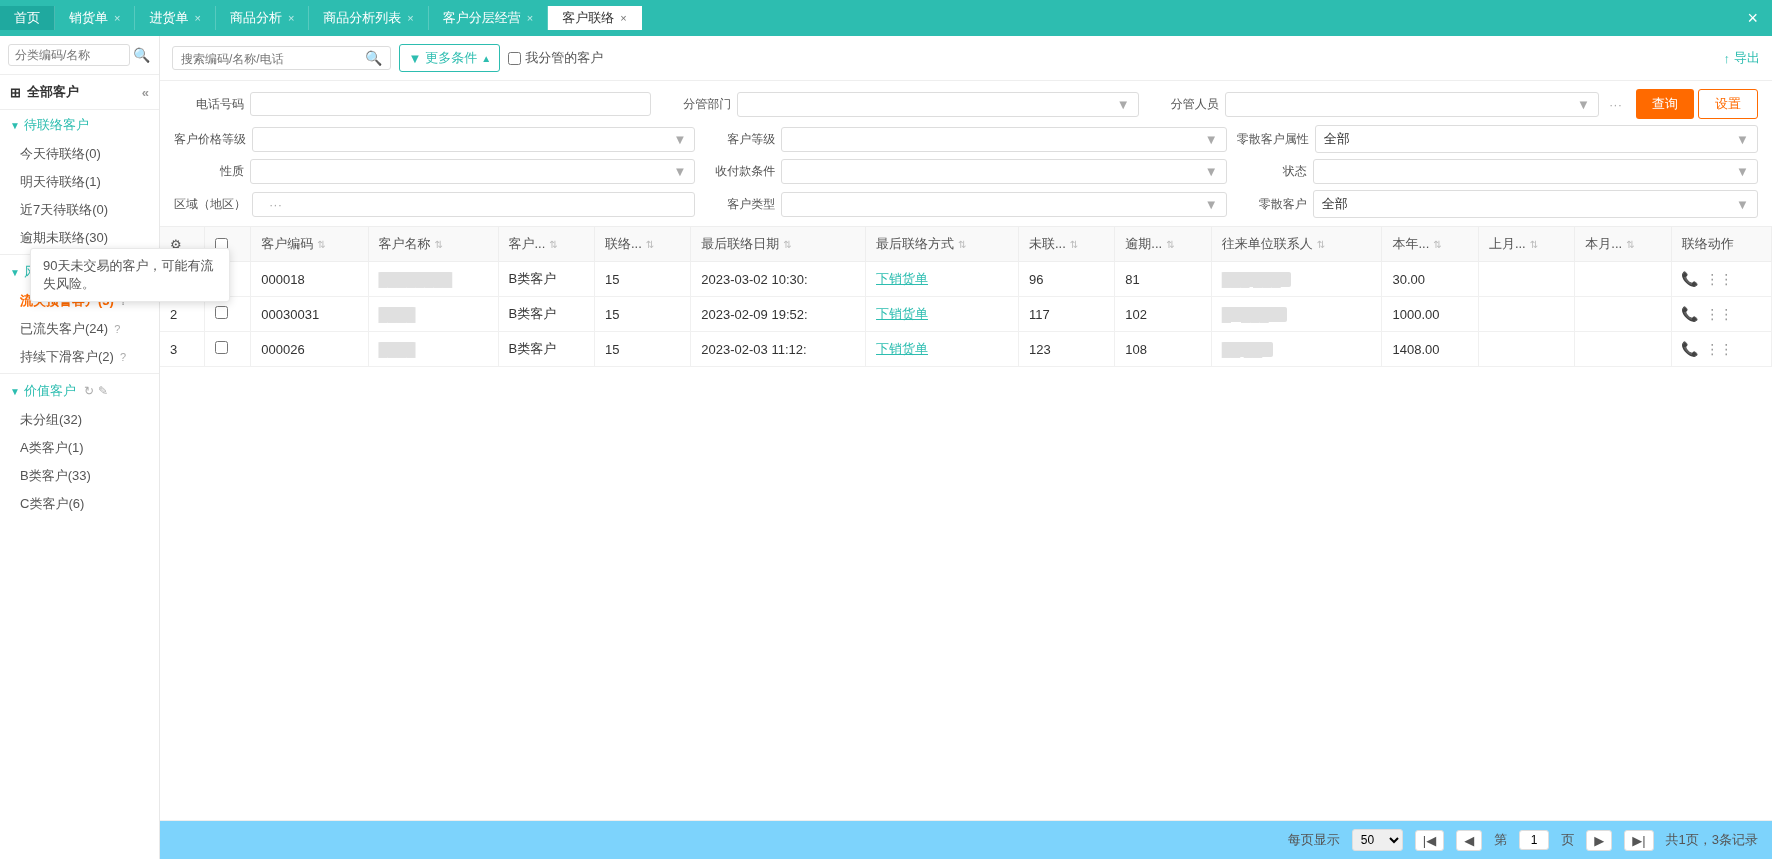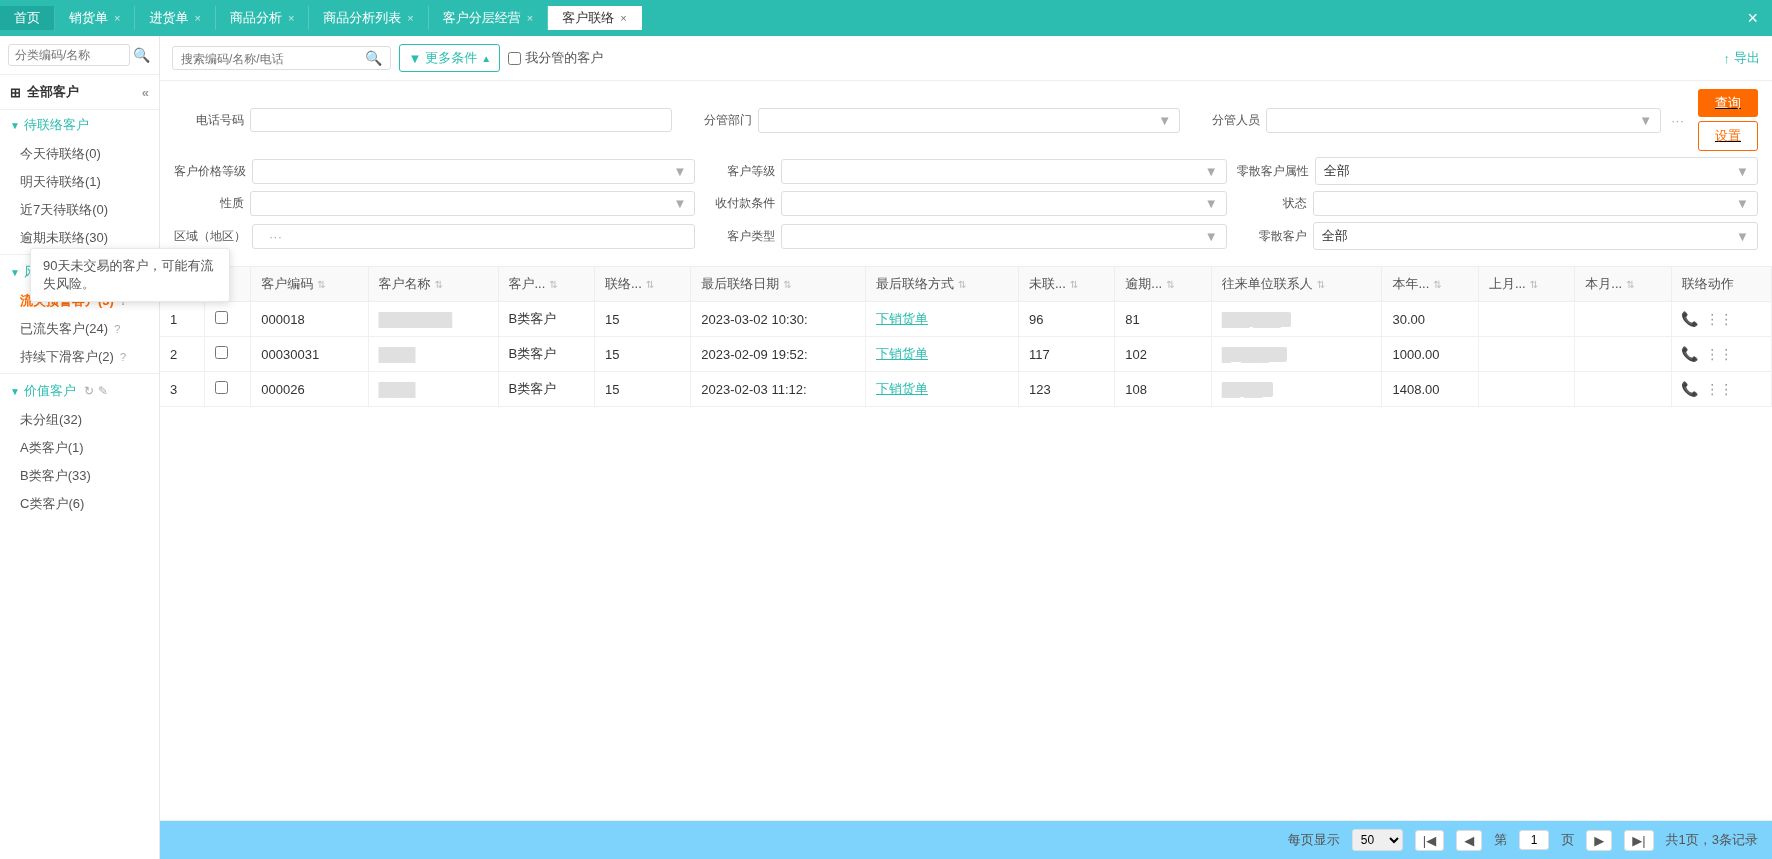--- a/index.html
+++ b/index.html
@@ -187,21 +187,21 @@
       border-bottom: 1px solid #eee;
       padding: 8px 14px;
       flex-shrink: 0;
     }
     .filter-row {
       display: flex;
       align-items: center;
       gap: 10px;
       margin-bottom: 6px;
     }
-    .filter-row:last-child { margin-bottom: 8px; }
+    .filter-row:last-child { margin-bottom: 0; }
     .filter-field {
       display: flex;
       align-items: center;
       flex: 1;
       gap: 6px;
     }
     .filter-label {
       color: #555;
       font-size: 12px;
       white-space: nowrap;
@@ -230,25 +230,24 @@
       background: #fff;
       cursor: pointer;
       gap: 4px;
     }
     .filter-select-wrap .down-arrow { margin-left: auto; color: #aaa; }
     .filter-dots { color: #aaa; cursor: pointer; padding: 0 4px; }
 
     
     .filter-actions {
       display: flex;
-      flex-direction: column;
+      flex-direction: row;
       gap: 4px;
       margin-left: auto;
       flex-shrink: 0;
-      text-decoration: underline;
     }
     .btn-query {
       background: #ff6a00;
       color: #fff;
       border: none;
       border-radius: 3px;
       padding: 5px 16px;
       font-size: 13px;
       cursor: pointer;
     }

